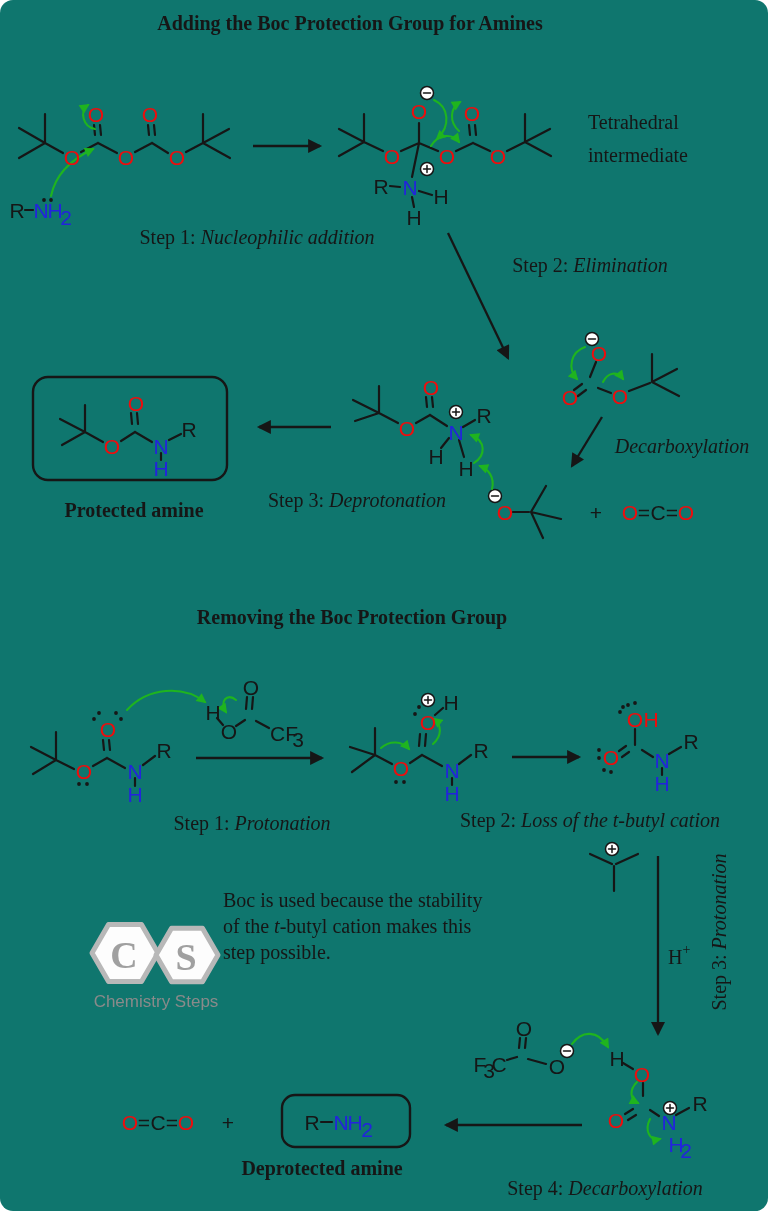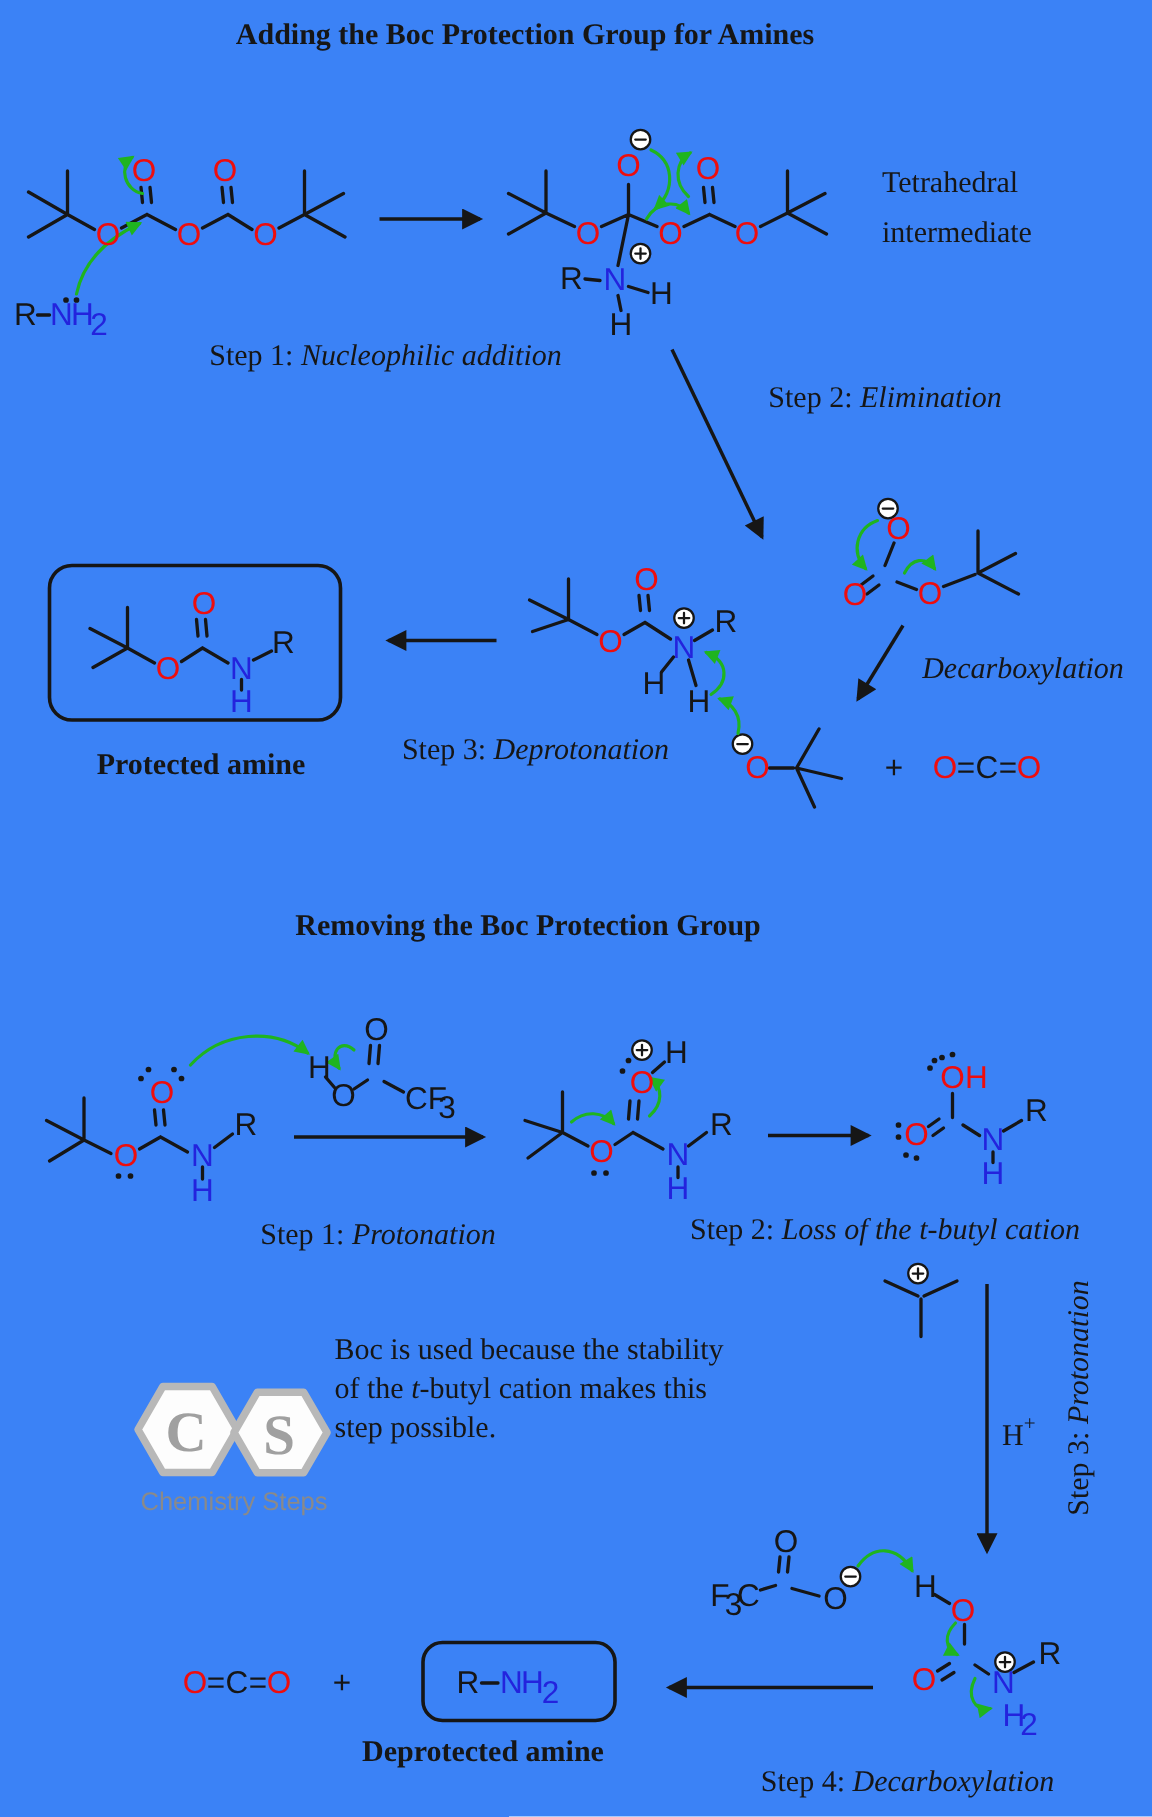--- a/index.html
+++ b/index.html
@@ -1,16 +1,16 @@
 <!DOCTYPE html>
 <html><head>
 <meta charset="utf-8">
 <style>
   html,body{margin:0;padding:0;background:#ffffff;}
-  .canvas{width:768px;height:1211px;position:relative;background:#3b82f6;font-family:"Liberation Sans",sans-serif;}
+  .canvas{width:768px;height:1211px;position:relative;background:#0f766e;font-family:"Liberation Sans",sans-serif;border-radius:13px;}
   svg{display:block}
   .bond{stroke:#161616;stroke-width:2.2;stroke-linecap:round;fill:none}
   .garr{stroke:#1fb41f;stroke-width:2.1;fill:none;stroke-linecap:round}
   .aline{stroke:#161616;stroke-width:2.3;fill:none}
   .chg{fill:#ffffff;stroke:#161616;stroke-width:1.5}
   .chgl{stroke:#161616;stroke-width:1.5;stroke-linecap:round}
   .dot{fill:#161616}
   text{dominant-baseline:central}
   text.atom{font-family:"Liberation Sans",sans-serif;font-size:21px;text-anchor:middle;dominant-baseline:central}
   text.cap{font-family:"Liberation Serif",serif;font-size:20px;fill:#161616}

